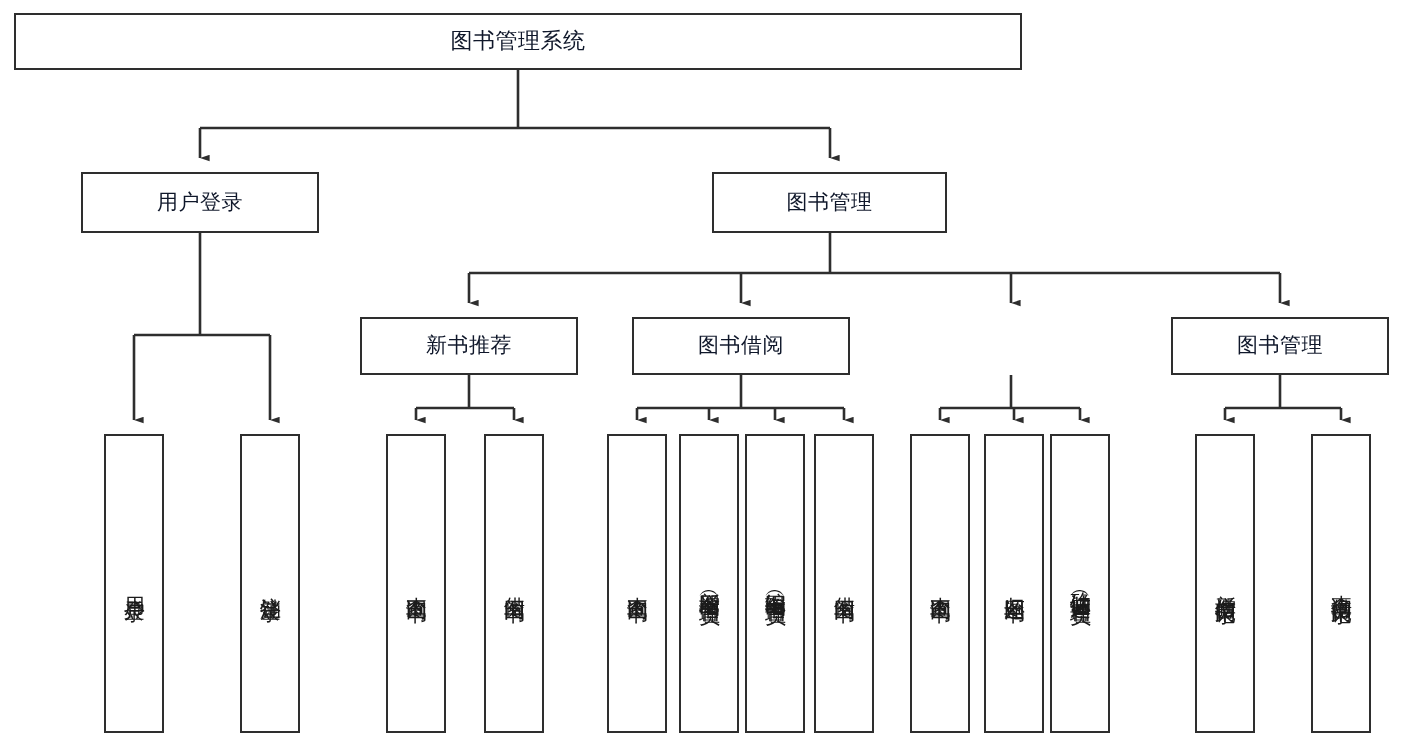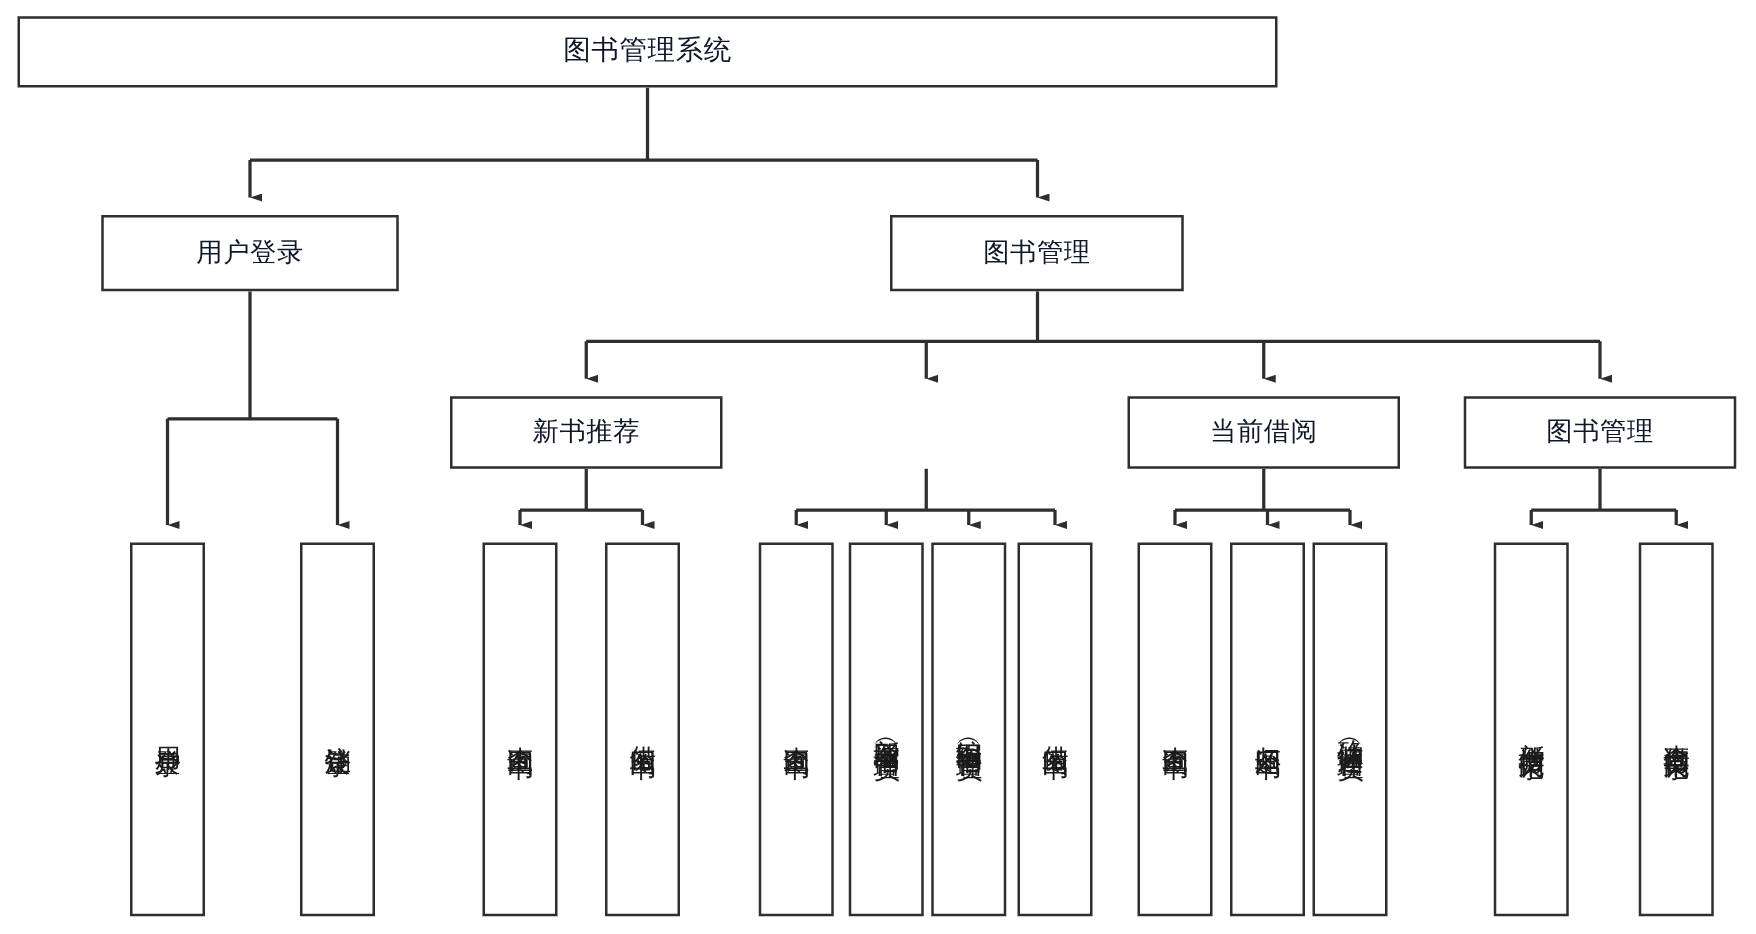--- a/index.html
+++ b/index.html
@@ -131,22 +131,22 @@
   <div class="node-box" style="left: 81px; top: 172px; width: 238px; height: 61px;">
     <span class="node-label-h">用户登录</span>
   </div>
   <div class="node-box" style="left: 712px; top: 172px; width: 235px; height: 61px;">
     <span class="node-label-h">图书管理</span>
   </div>
 
   <div class="node-box" style="left: 360px; top: 317px; width: 218px; height: 58px;">
     <span class="node-label-h">新书推荐</span>
   </div>
-  <div class="node-box" style="left: 902px; top: 317px; width: 218px; height: 58px;">
-    <span class="node-label-h">当前借阅</span>
+  <div class="node-box" style="left: 632px; top: 317px; width: 218px; height: 58px;">
+    <span class="node-label-h">图书借阅</span>
   </div>
   <div class="node-box" style="left: 1171px; top: 317px; width: 218px; height: 58px;">
     <span class="node-label-h">图书管理</span>
   </div>
 
   <div id="leaf-layer">
       <div class="node-box vertical" style="left: 104px; top: 434px; width: 60px; height: 299px;">
         <span class="node-label-v">用户登录</span>
       </div>
       <div class="node-box vertical" style="left: 240px; top: 434px; width: 60px; height: 299px;">

